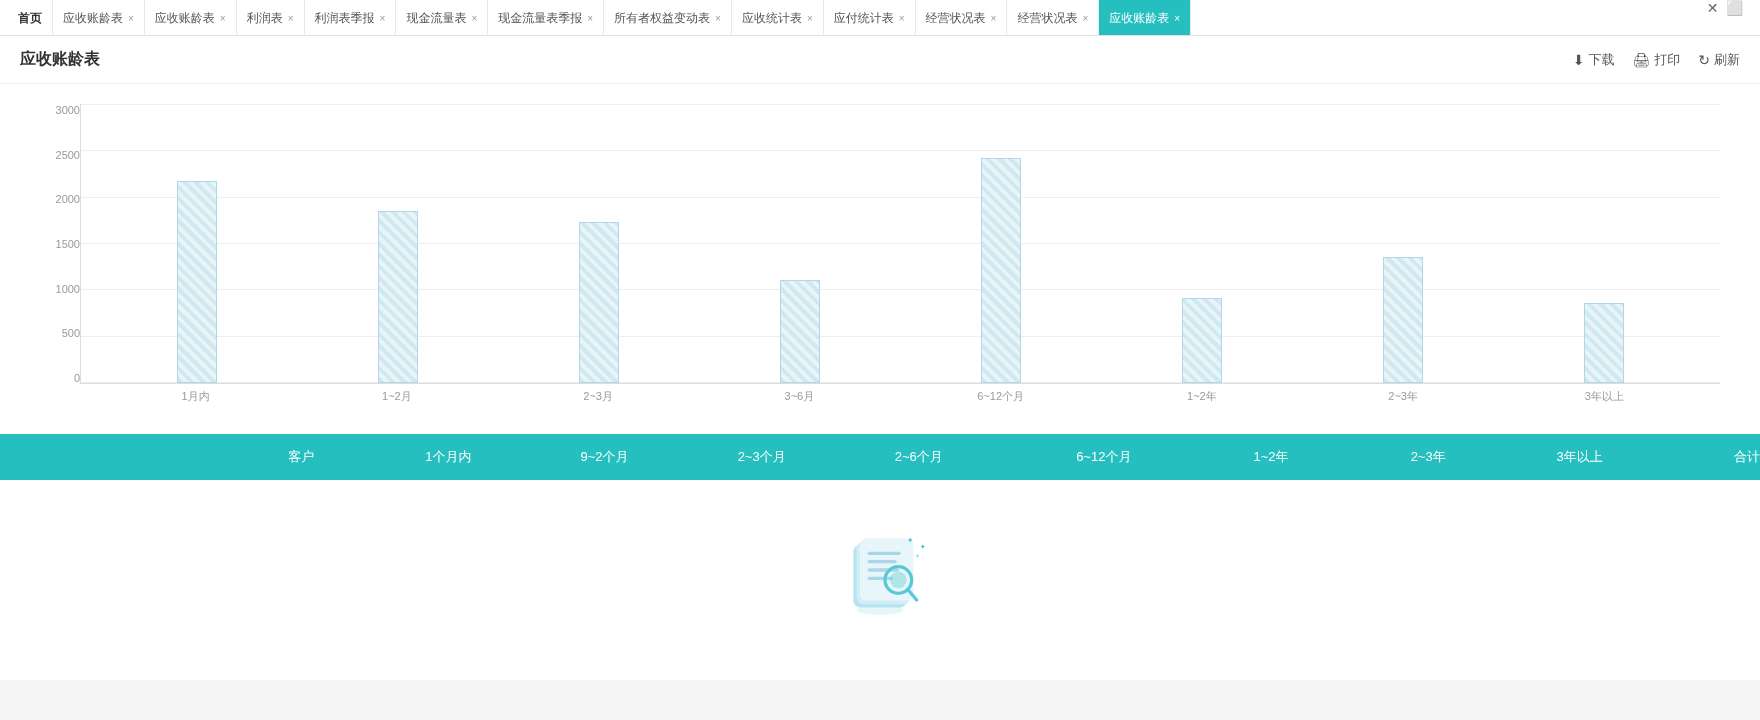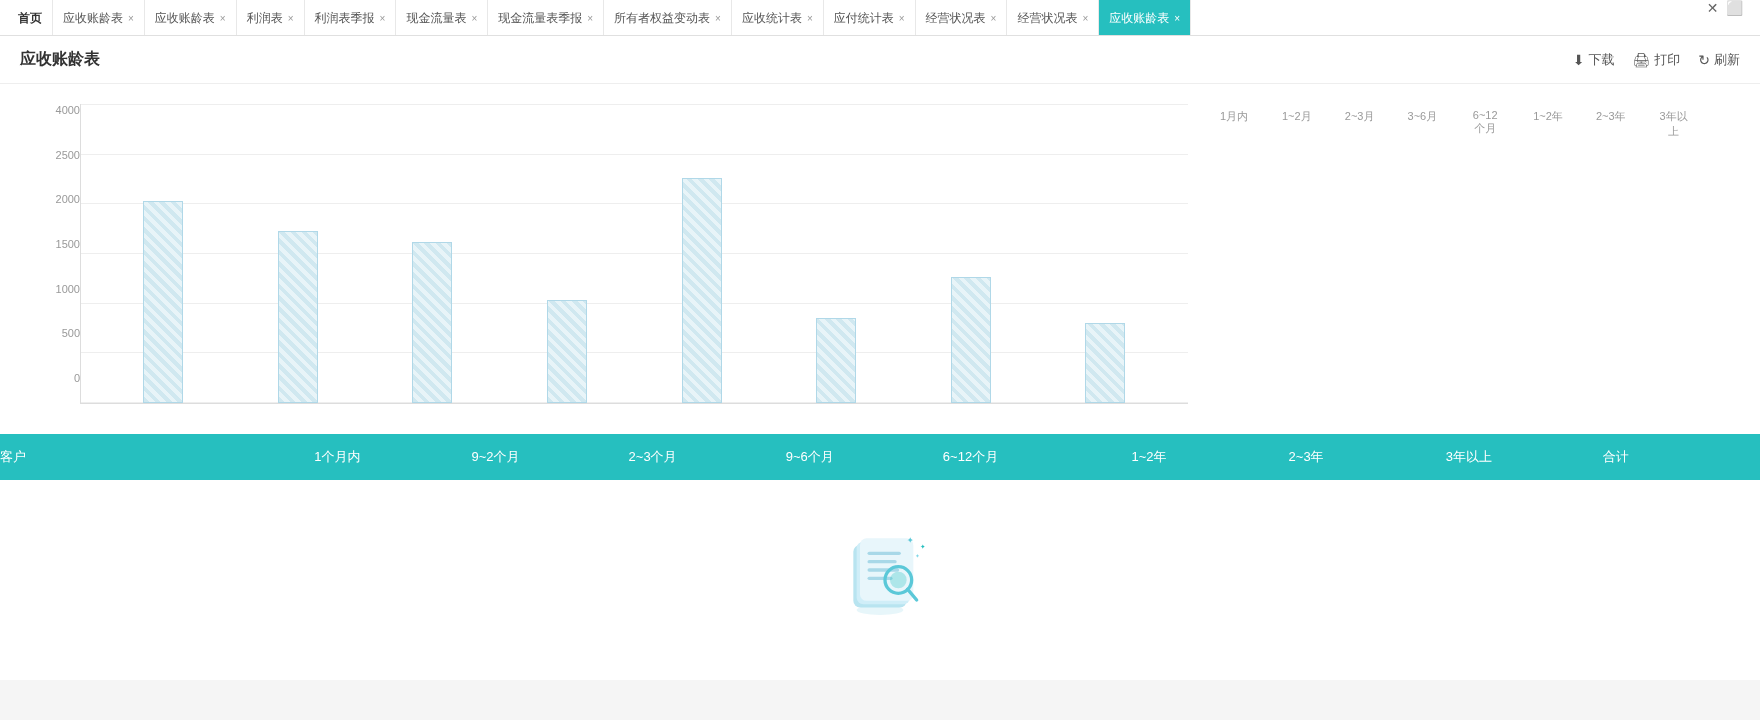--- a/index.html
+++ b/index.html
@@ -108,20 +108,21 @@
       width: 40px;
       padding-bottom: 20px;
       text-align: right;
       color: #999;
       font-size: 11px;
     }
 
     .chart-body {
       flex: 1;
       display: flex;
+      flex-direction: column;
     }
 
     .chart-bars-area {
       flex: 1;
       display: flex;
       align-items: flex-end;
       border-left: 1px solid #ddd;
       border-bottom: 1px solid #ddd;
       position: relative;
       padding: 10px 30px 0 30px;
@@ -176,21 +177,21 @@
     
     .table-header {
       display: grid;
       grid-template-columns: 2fr 1fr 1fr 1fr 1fr 1.2fr 1fr 1fr 1fr 1fr;
       background: #26bfbf;
       color: #fff;
       padding: 14px 0;
       margin-top: 20px;
     }
     .table-header-cell {
-      text-align: left;
+      text-align: right;
       font-size: 13px;
       font-weight: 500;
     }
 
     
     .empty-state {
       display: flex;
       flex-direction: column;
       align-items: center;
       padding: 40px 0 60px;
@@ -285,21 +286,21 @@
 
   <div class="chart-area">
     <div class="chart-wrapper">
       <div class="y-axis" id="y-axis-container">
           <span>0</span>
           <span>500</span>
           <span>1000</span>
           <span>1500</span>
           <span>2000</span>
           <span>2500</span>
-          <span>4000</span>
+          <span>3000</span>
         </div>
       <div class="chart-body">
         <div class="chart-bars-area" id="bars-container">
           <div class="grid-lines" id="grid-lines-container">
               <div class="grid-line"></div>
               <div class="grid-line"></div>
               <div class="grid-line"></div>
               <div class="grid-line"></div>
               <div class="grid-line"></div>
               <div class="grid-line"></div>
@@ -342,21 +343,21 @@
           </div>
       </div>
     </div>
   </div>
 
   <div class="table-header" id="table-header-container">
       <div class="table-header-cell">客户</div>
       <div class="table-header-cell">1个月内</div>
       <div class="table-header-cell">9~2个月</div>
       <div class="table-header-cell">2~3个月</div>
-      <div class="table-header-cell">9~6个月</div>
+      <div class="table-header-cell">2~6个月</div>
       <div class="table-header-cell">6~12个月</div>
       <div class="table-header-cell">1~2年</div>
       <div class="table-header-cell">2~3年</div>
       <div class="table-header-cell">3年以上</div>
       <div class="table-header-cell">合计</div>
     </div>
 
   <div class="empty-state">
     <svg class="empty-icon" viewBox="0 0 120 120" xmlns="http://www.w3.org/2000/svg">
 

